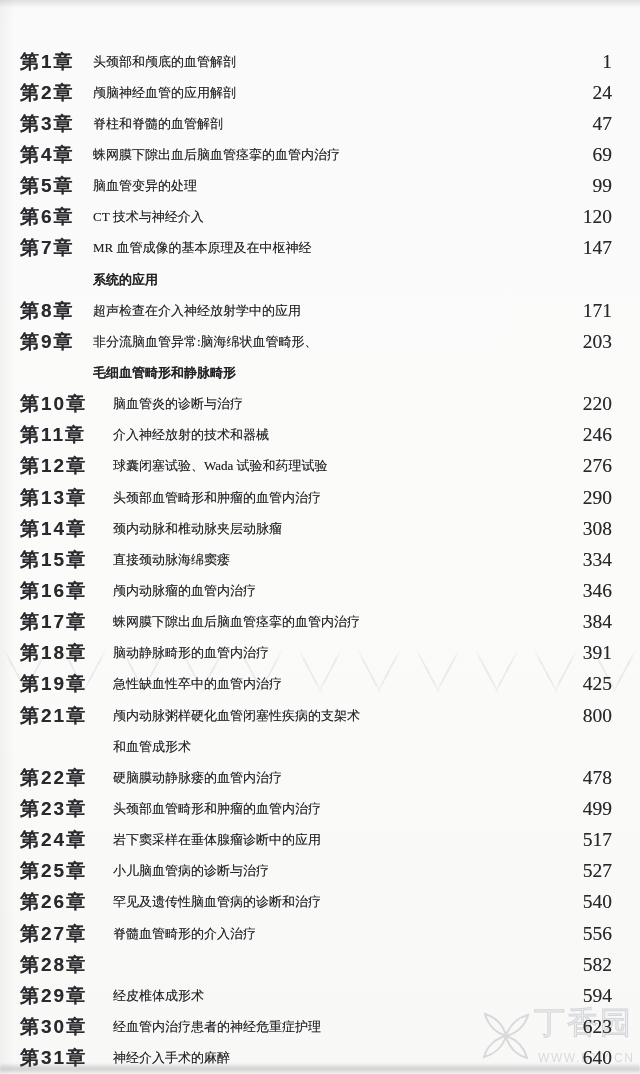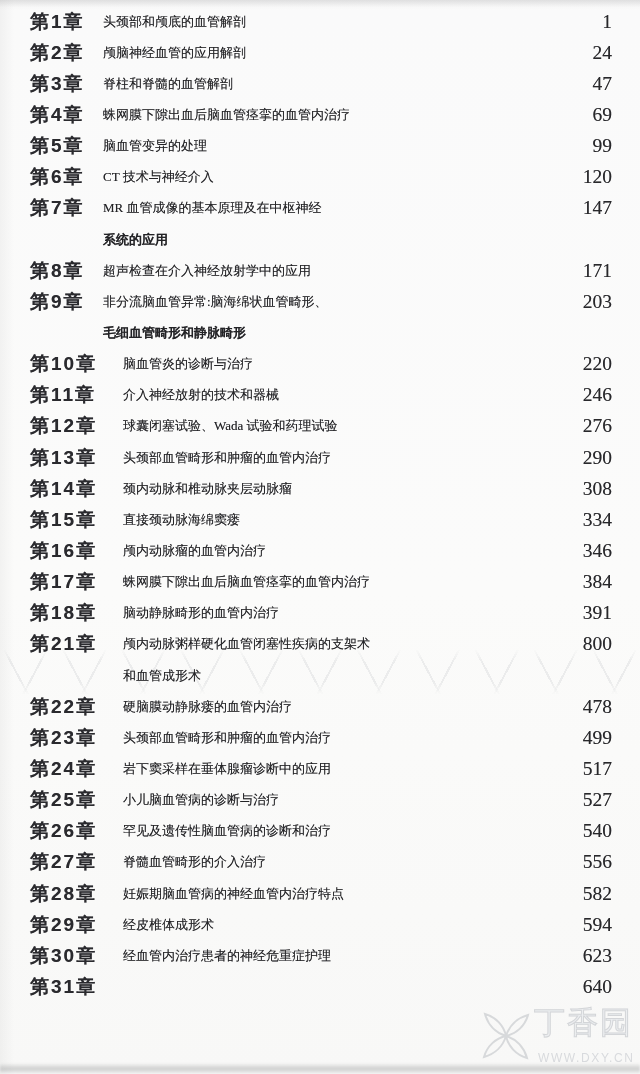--- a/index.html
+++ b/index.html
@@ -11,21 +11,21 @@
   .page{position:absolute;inset:0;}
   
   .scan-top{position:absolute;top:0;left:0;width:100%;height:7px;z-index:5;
     background:linear-gradient(180deg,rgba(150,150,152,0.20),rgba(150,150,152,0));}
   .scan-left{position:absolute;top:0;left:0;width:14px;height:100%;z-index:5;
     background:linear-gradient(90deg,rgba(160,160,160,0.10),rgba(160,160,160,0));}
   .scan-bottom{position:absolute;bottom:0;left:0;width:100%;height:11px;z-index:5;
     background:linear-gradient(180deg,rgba(0,0,0,0) 0%,rgba(108,110,113,0.30) 55%,rgba(165,165,167,0.20) 82%,rgba(242,242,242,0.65) 100%);
     filter:blur(1px);}
   
-  .toc{position:relative;z-index:2;padding:6px 28px 0 30px;}
+  .toc{position:relative;z-index:2;padding:6px 28px 0 20px;margin-top:40px;}
   .row{display:flex;align-items:center;height:31.15px;white-space:nowrap;}
   .label{
     font-family:"Liberation Sans",sans-serif;font-weight:700;font-size:19px;
     letter-spacing:2px;color:#2a2a2e;min-width:73px;flex:none;
     text-shadow:0 0 0.6px rgba(50,50,55,0.55);
   }
   .label.wide{min-width:93px;}
   .title{
     font-family:"Liberation Serif",serif;font-size:13px;color:#232326;flex:none;
     text-shadow:0 0 0.6px rgba(45,45,50,0.5);
@@ -157,20 +157,25 @@
       <span class="label wide">第17章</span>
       <span class="title">蛛网膜下隙出血后脑血管痉挛的血管内治疗</span>
       <span class="pagenum">384</span>
     </div>
     <div class="row">
       <span class="label wide">第18章</span>
       <span class="title">脑动静脉畸形的血管内治疗</span>
       <span class="pagenum">391</span>
     </div>
     <div class="row">
+      <span class="label wide">第19章</span>
+      <span class="title">急性缺血性卒中的血管内治疗</span>
+      <span class="pagenum">425</span>
+    </div>
+    <div class="row">
       <span class="label wide">第21章</span>
       <span class="title">颅内动脉粥样硬化血管闭塞性疾病的支架术</span>
       <span class="pagenum">800</span>
     </div>
     <div class="row cont-w">
       <span class="title">和血管成形术</span>
     </div>
     <div class="row">
       <span class="label wide">第22章</span>
       <span class="title">硬脑膜动静脉瘘的血管内治疗</span>
@@ -196,35 +201,35 @@
       <span class="title">罕见及遗传性脑血管病的诊断和治疗</span>
       <span class="pagenum">540</span>
     </div>
     <div class="row">
       <span class="label wide">第27章</span>
       <span class="title">脊髓血管畸形的介入治疗</span>
       <span class="pagenum">556</span>
     </div>
     <div class="row">
       <span class="label wide">第28章</span>
-      <span class="title">妊娠期脑血管病的神经血管内治疗特点</span>
       <span class="pagenum">582</span>
     </div>
     <div class="row">
       <span class="label wide">第29章</span>
       <span class="title">经皮椎体成形术</span>
       <span class="pagenum">594</span>
     </div>
     <div class="row">
       <span class="label wide">第30章</span>
       <span class="title">经血管内治疗患者的神经危重症护理</span>
       <span class="pagenum">623</span>
     </div>
     <div class="row">
       <span class="label wide">第31章</span>
+      <span class="title">神经介入手术的麻醉</span>
       <span class="pagenum">640</span>
     </div>
 
   </div>
 
   <div class="dxy">
     <svg class="dxy-flower" width="60" height="60" viewBox="0 0 60 60" fill="none">
       <g stroke="#d7d9db" stroke-width="2" fill="none">
         <path d="M30 30 C 20 27, 12 19, 9 8 C 20 11, 28 20, 30 30 Z"></path>
         <path d="M30 30 C 33 20, 41 12, 52 9 C 49 20, 40 28, 30 30 Z"></path>

